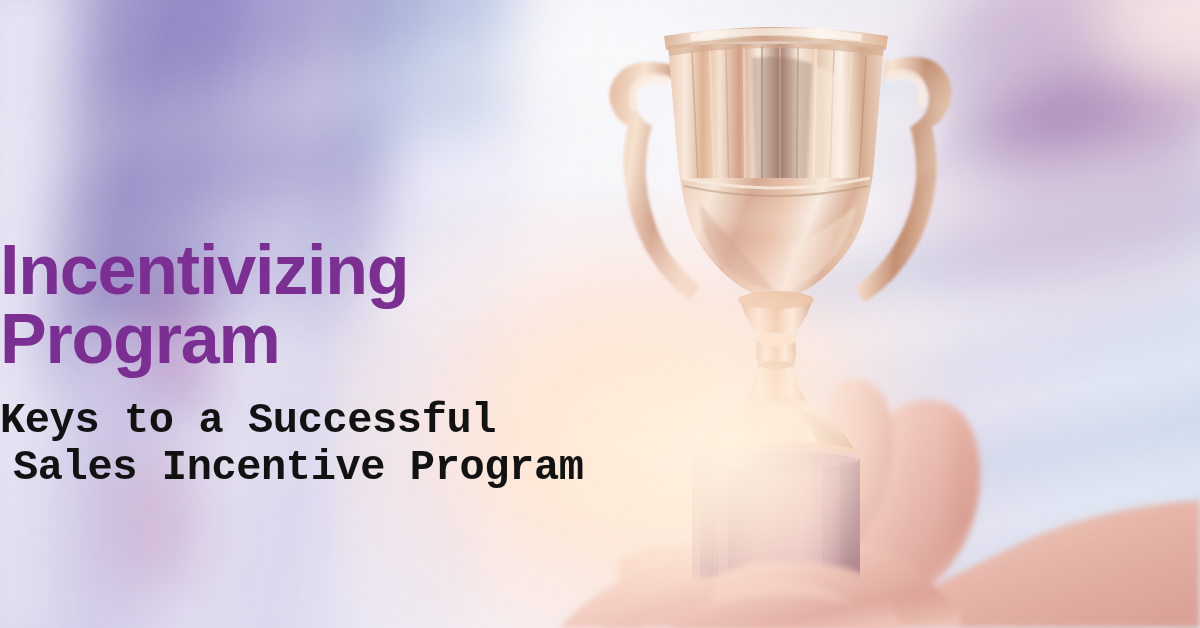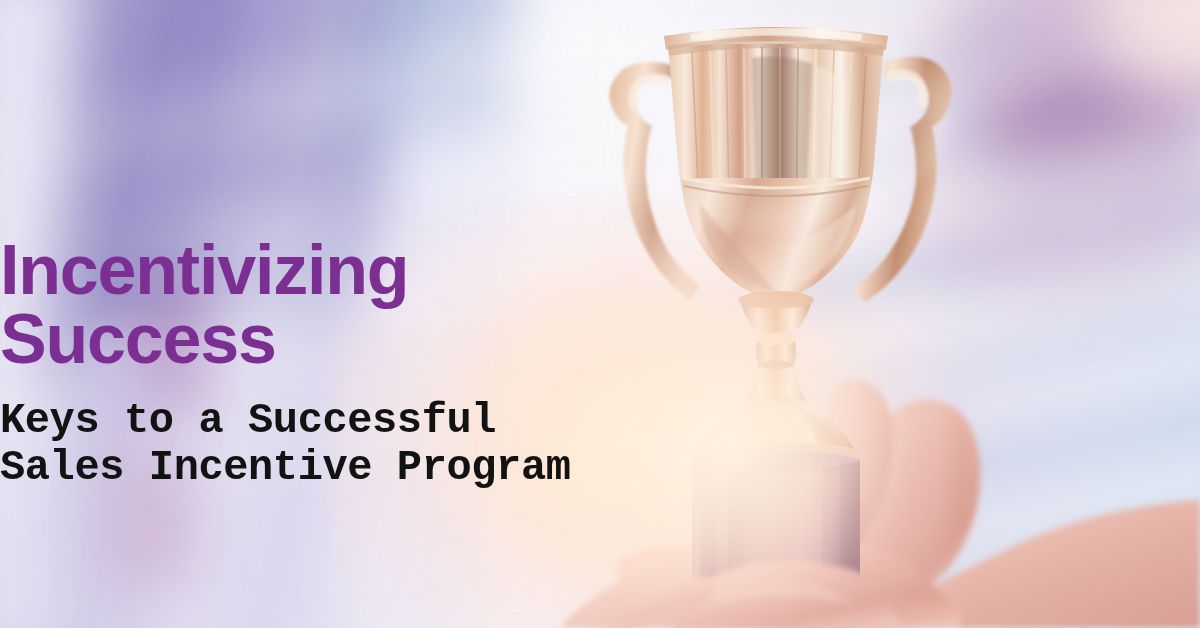--- a/index.html
+++ b/index.html
@@ -169,21 +169,21 @@
   .headline .l2 { display: block; }
   .subhead {
     margin: 23px 0 0 0;
     font-family: Liberation Mono, monospace;
     font-weight: 700;
     font-size: 42px;
     line-height: 1.12;
     letter-spacing: -0.4px;
     color: #121212;
   }
-  .subhead .l2 { display: block; }
+  .subhead .l2 { display: block; padding-left: 13px; }
 </style>
 </head>
 <body>
 
 <div class="banner">
 
   <div class="bg-base"></div>
 
   <div class="bg-blocks">
     <div class="blk blk-a"></div>
@@ -418,21 +418,21 @@
       <ellipse cx="760" cy="120" rx="190" ry="110" fill="#ffffff" opacity="0.16" filter="url(#blur6)"></ellipse>
     </svg>
   </div>
 
   <div class="bg-glow"></div>
   <div class="bg-glow2"></div>
 
   <div class="text-block">
     <h1 class="headline">
       <span>Incentivizing</span>
-      <span class="l2">Success</span>
+      <span class="l2">Program</span>
     </h1>
     <p class="subhead">
       <span>Keys to a Successful</span>
       <span class="l2">Sales Incentive Program</span>
     </p>
   </div>
 
 </div>
 
 </body></html>

